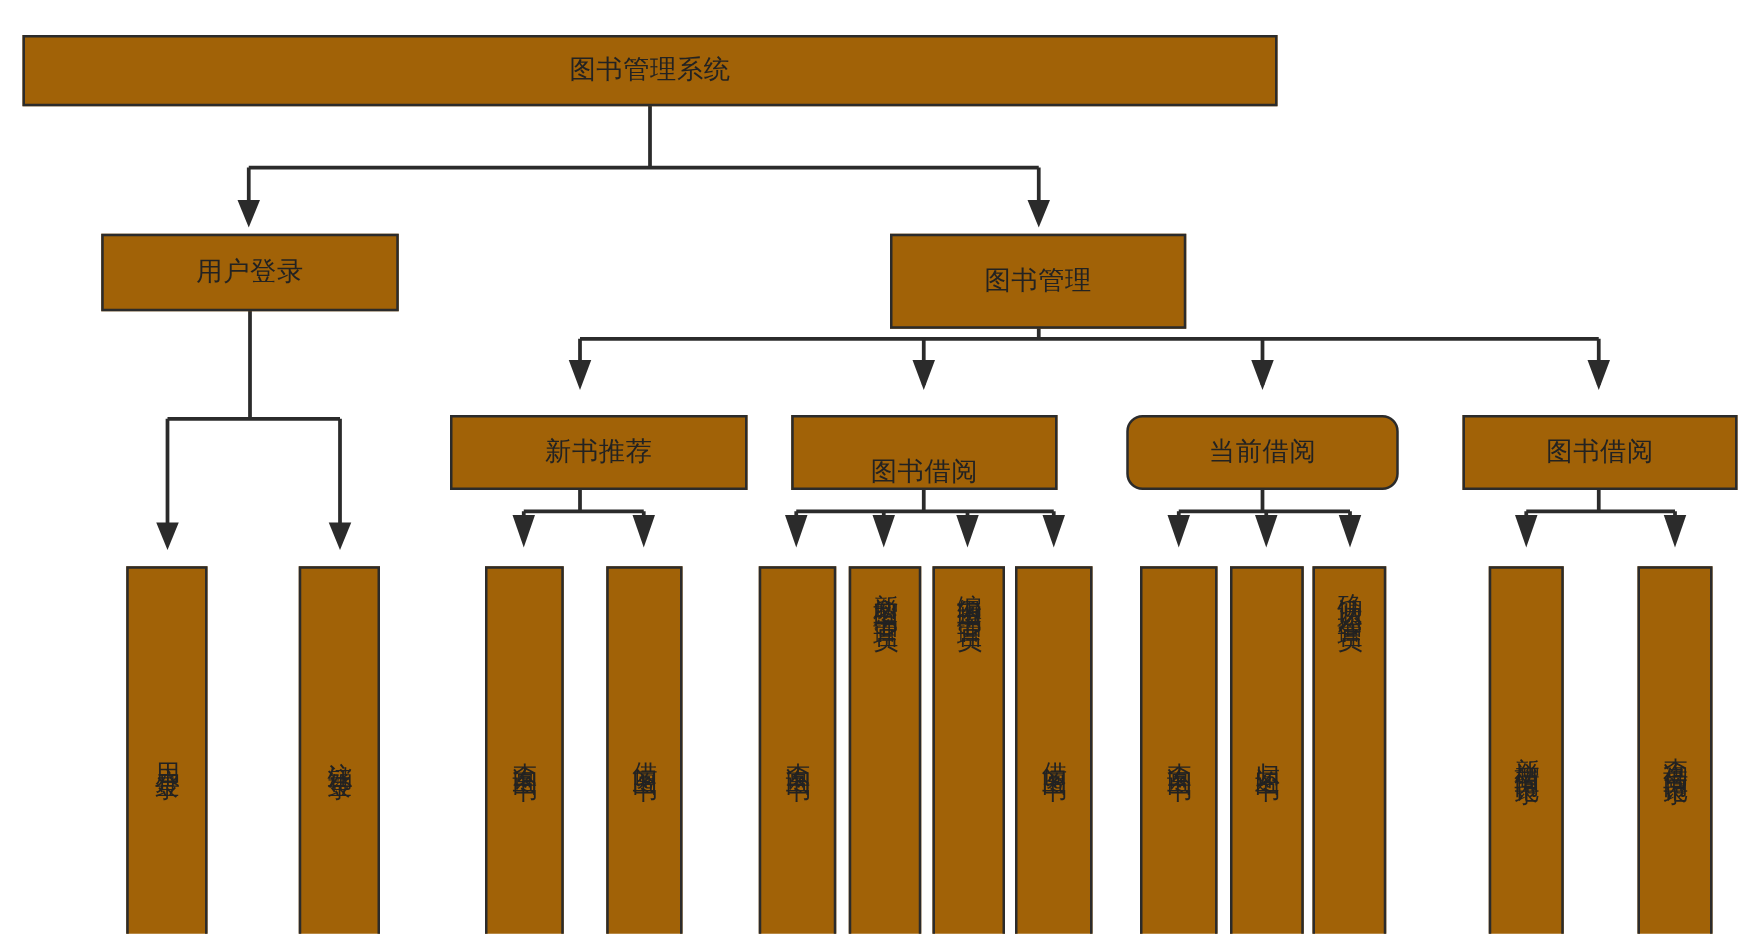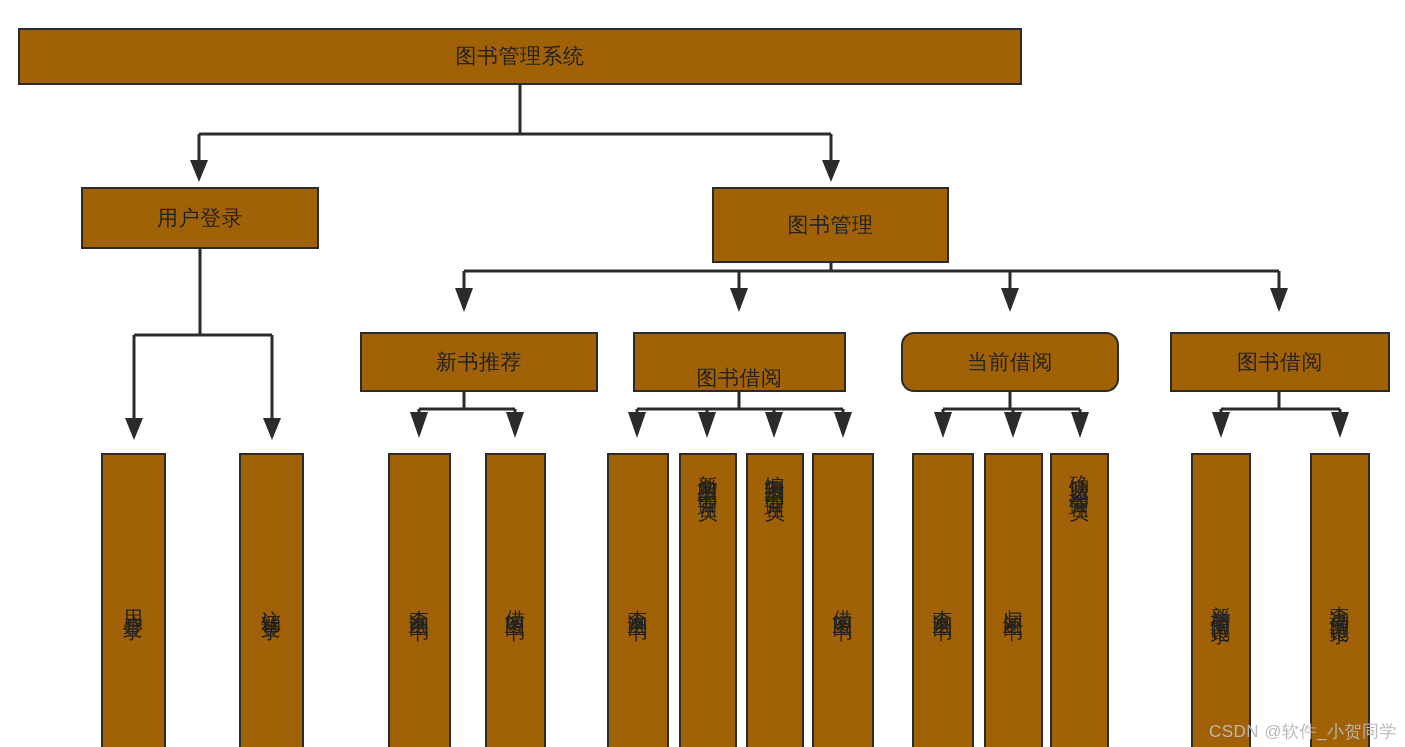--- a/index.html
+++ b/index.html
@@ -219,14 +219,13 @@
     <span class="node-label">确认归还（管理员）</span>
   </div>
 
   <div class="node leaf centered" style="left:1191px; top:437px; width:60px; height:297px;">
     <span class="node-label">新增借阅记录</span>
   </div>
   <div class="node leaf centered" style="left:1310px; top:437px; width:60px; height:297px;">
     <span class="node-label">查询借阅记录</span>
   </div>
 
-  <div class="wm">CSDN @软件_小贺同学</div>
 </div>
 
 </body></html>

